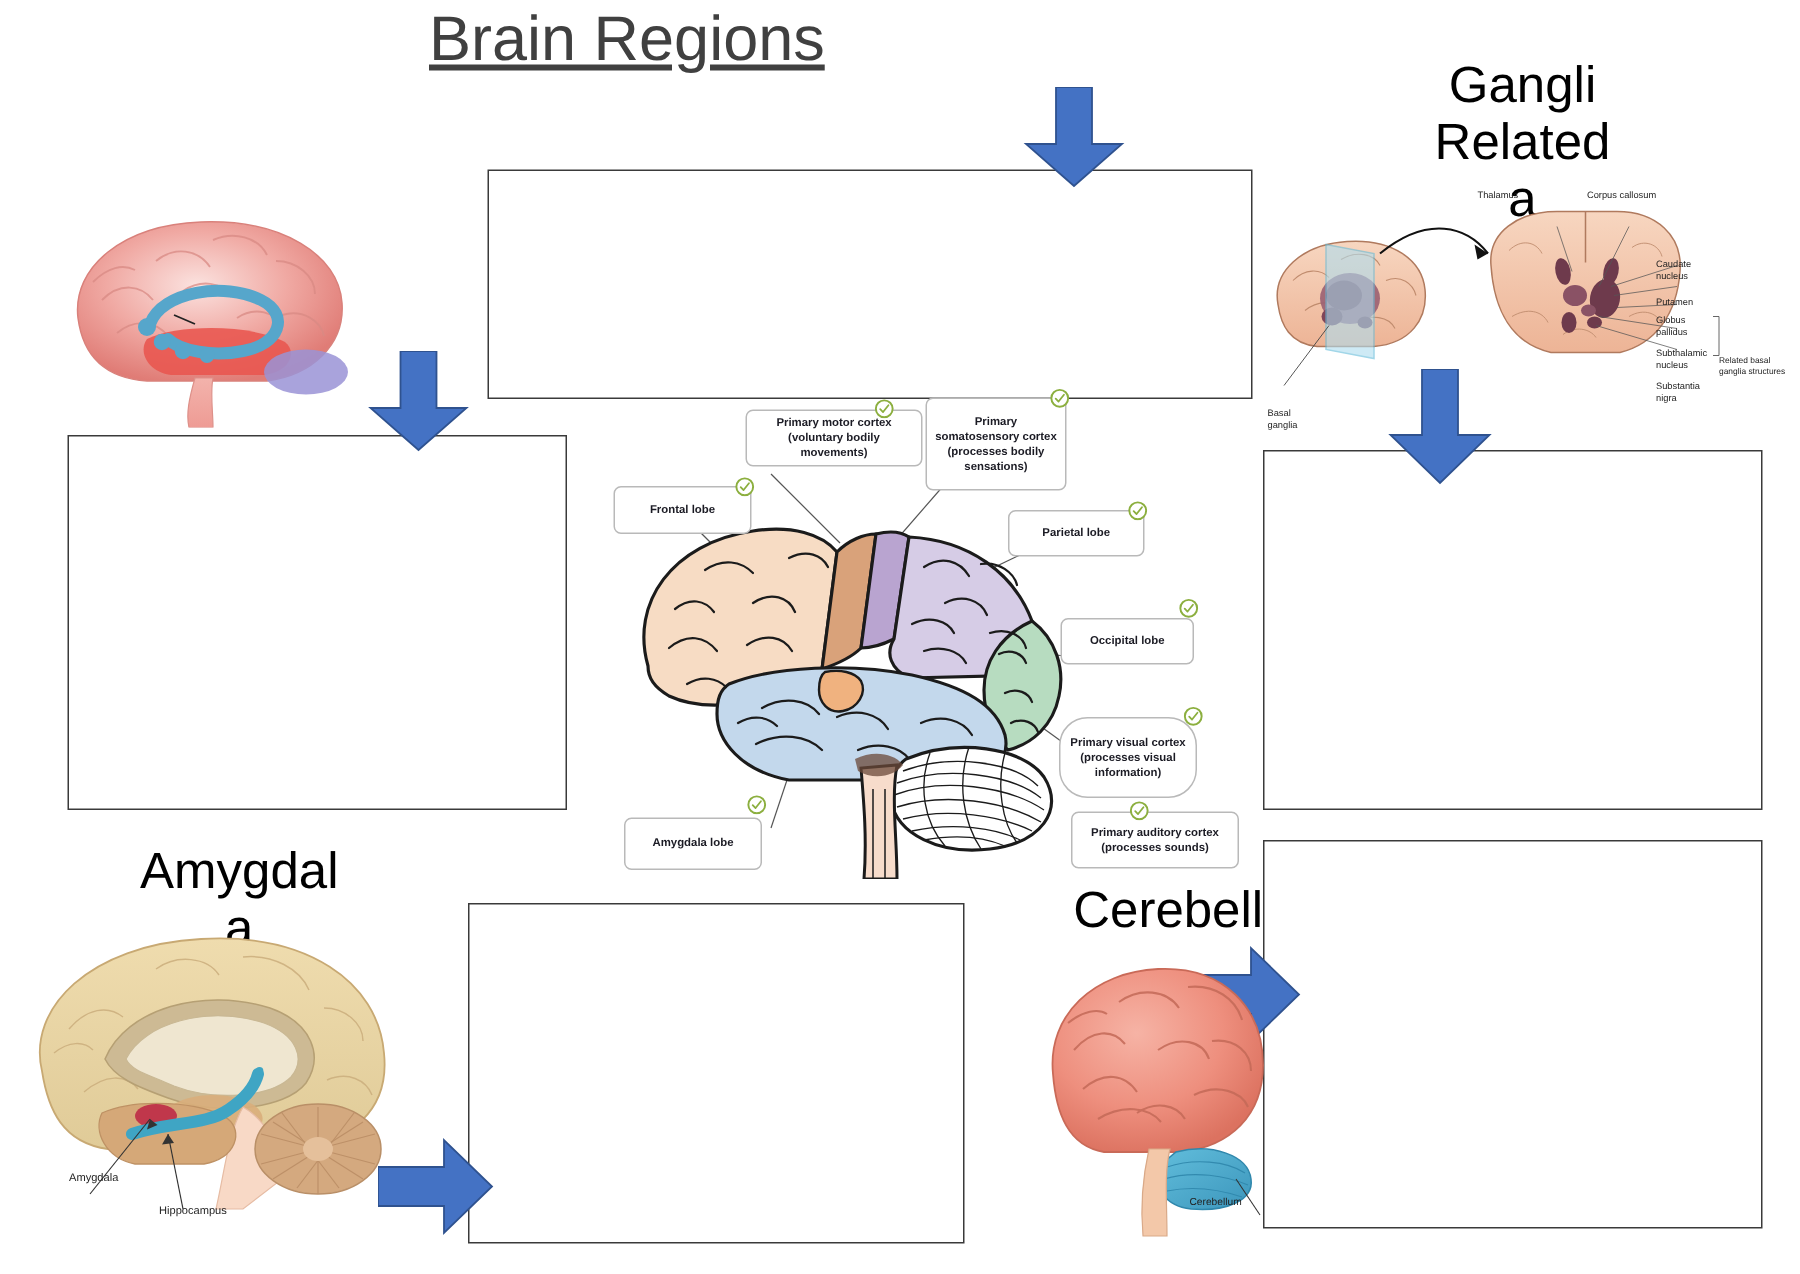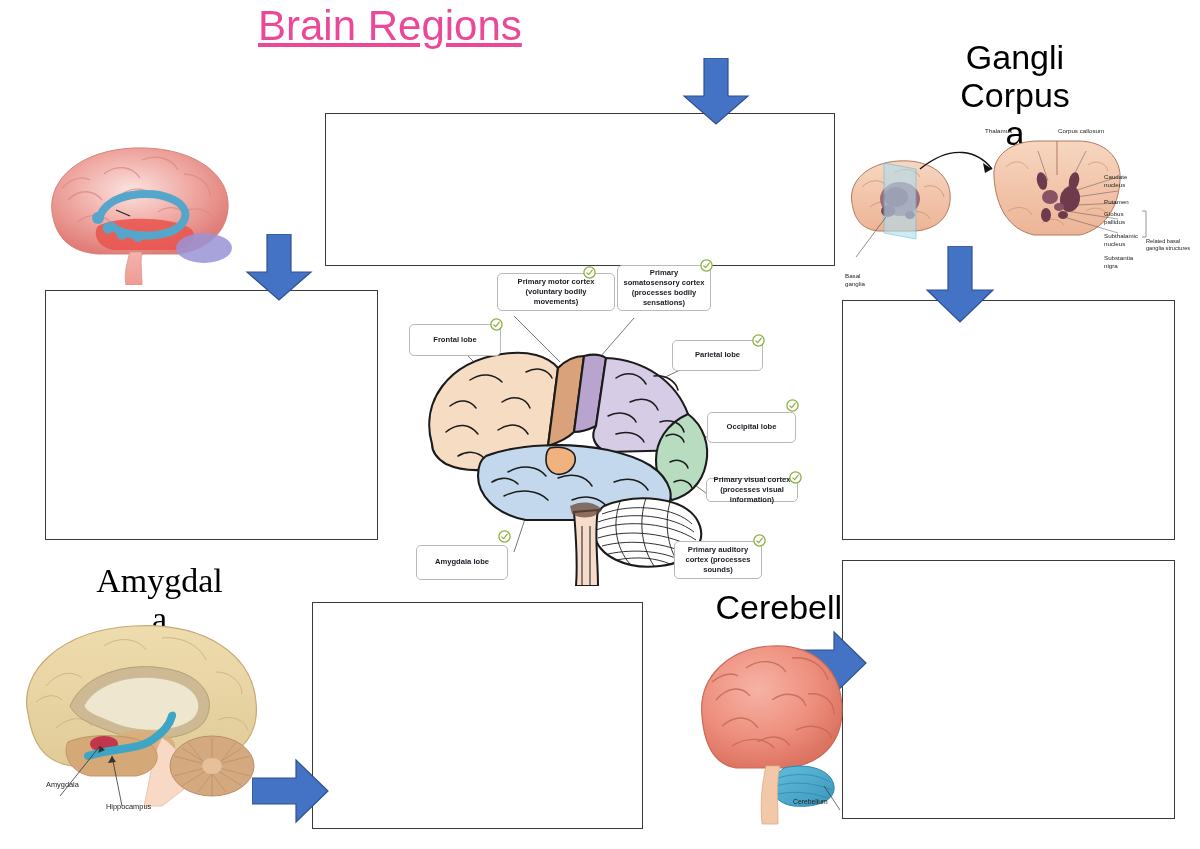--- a/index.html
+++ b/index.html
@@ -3,21 +3,21 @@
 <meta charset="utf-8">
 <title>Brain Regions Worksheet</title>
 <style>
   html,body{margin:0;padding:0;background:#ffffff;}
   body{width:1200px;height:849px;position:relative;overflow:hidden;
        font-family:"Liberation Sans","DejaVu Sans",sans-serif;color:#000;}
   .stage{position:absolute;left:0;top:0;width:1200px;height:849px;}
 
   
   .page-title{position:absolute;font-size:42px;line-height:1.05;
-      text-decoration:underline;white-space:nowrap;color:#ec4899;}
+      text-decoration:underline;white-space:nowrap;color:#404040;margin-left:28px;}
   .region-label{position:absolute;font-size:34px;line-height:1.12;color:#000;
       text-align:center;}
 
   
   .answer-box{position:absolute;background:#ffffff;border:1.6px solid #3a3a3a;
       box-sizing:border-box;}
 
   
   .arrow{position:absolute;}
   .arrow svg{display:block;width:100%;height:100%;}
@@ -47,25 +47,25 @@
 <body>
 
 <div class="stage">
 
   <div class="page-title" style="left:258px;top:4px;">Brain Regions</div>
 
 
 
   <div class="region-label" style="left:920px;top:38px;width:190px;">
     <div>Gangli</div>
-    <div>Corpus</div>
+    <div>Related</div>
     <div>a</div>
   </div>
 
-  <div class="region-label" style="left:52px;top:562px;width:215px;font-family:Liberation Serif, serif;">
+  <div class="region-label" style="left:52px;top:562px;width:215px;">
     <div>Amygdal</div>
     <div>a</div>
   </div>
 
   <div class="region-label" style="left:646px;top:588px;width:215px;text-align:right;">Cerebellu</div>
 
   <div class="answer-box" style="left:325px;top:113px;width:510px;height:153px;"></div>
 
   <div class="answer-box" style="left:45px;top:290px;width:333px;height:250px;"></div>
 
@@ -421,21 +421,21 @@
   </div>
 
   <div class="callout" style="left:497px;top:273px;width:118px;height:38px;">Primary motor cortex (voluntary bodily movements)</div>
   <div class="check" style="left:583px;top:266px;">
     <svg viewBox="0 0 13 13">
         <circle cx="6.5" cy="6.5" r="5.6" fill="#ffffff" stroke="#8CAF3F" stroke-width="1.3"></circle>
         <path d="M3.8 6.8 L5.7 8.7 L9.3 4.2" fill="none" stroke="#8CAF3F" stroke-width="1.2" stroke-linecap="round" stroke-linejoin="round"></path>
       </svg>
   </div>
 
-  <div class="callout" style="left:617px;top:265px;width:94px;height:46px;">Primary somatosensory cortex (processes bodily sensations)</div>
+  <div class="callout" style="left:617px;top:265px;width:94px;height:62px;">Primary somatosensory cortex (processes bodily sensations)</div>
   <div class="check" style="left:700px;top:259px;">
     <svg viewBox="0 0 13 13">
         <circle cx="6.5" cy="6.5" r="5.6" fill="#ffffff" stroke="#8CAF3F" stroke-width="1.3"></circle>
         <path d="M3.8 6.8 L5.7 8.7 L9.3 4.2" fill="none" stroke="#8CAF3F" stroke-width="1.2" stroke-linecap="round" stroke-linejoin="round"></path>
       </svg>
   </div>
 
   <div class="callout" style="left:672px;top:340px;width:91px;height:31px;">Parietal lobe</div>
   <div class="check" style="left:752px;top:334px;">
     <svg viewBox="0 0 13 13">
@@ -445,29 +445,29 @@
   </div>
 
   <div class="callout" style="left:707px;top:412px;width:89px;height:31px;">Occipital lobe</div>
   <div class="check" style="left:786px;top:399px;">
     <svg viewBox="0 0 13 13">
         <circle cx="6.5" cy="6.5" r="5.6" fill="#ffffff" stroke="#8CAF3F" stroke-width="1.3"></circle>
         <path d="M3.8 6.8 L5.7 8.7 L9.3 4.2" fill="none" stroke="#8CAF3F" stroke-width="1.2" stroke-linecap="round" stroke-linejoin="round"></path>
       </svg>
   </div>
 
-  <div class="callout" style="left:706px;top:478px;width:92px;height:24px;">Primary visual cortex (processes visual information)</div>
+  <div class="callout" style="left:706px;top:478px;width:92px;height:54px;border-radius:19px;">Primary visual cortex (processes visual information)</div>
   <div class="check" style="left:789px;top:471px;">
     <svg viewBox="0 0 13 13">
         <circle cx="6.5" cy="6.5" r="5.6" fill="#ffffff" stroke="#8CAF3F" stroke-width="1.3"></circle>
         <path d="M3.8 6.8 L5.7 8.7 L9.3 4.2" fill="none" stroke="#8CAF3F" stroke-width="1.2" stroke-linecap="round" stroke-linejoin="round"></path>
       </svg>
   </div>
 
-  <div class="callout" style="left:674px;top:541px;width:88px;height:38px;">Primary auditory cortex (processes sounds)</div>
+  <div class="callout" style="left:714px;top:541px;width:112px;height:38px;">Primary auditory cortex (processes sounds)</div>
   <div class="check" style="left:753px;top:534px;">
     <svg viewBox="0 0 13 13">
         <circle cx="6.5" cy="6.5" r="5.6" fill="#ffffff" stroke="#8CAF3F" stroke-width="1.3"></circle>
         <path d="M3.8 6.8 L5.7 8.7 L9.3 4.2" fill="none" stroke="#8CAF3F" stroke-width="1.2" stroke-linecap="round" stroke-linejoin="round"></path>
       </svg>
   </div>
 
   <div class="callout" style="left:416px;top:545px;width:92px;height:35px;">Amygdala lobe</div>
   <div class="check" style="left:498px;top:530px;">
     <svg viewBox="0 0 13 13">

